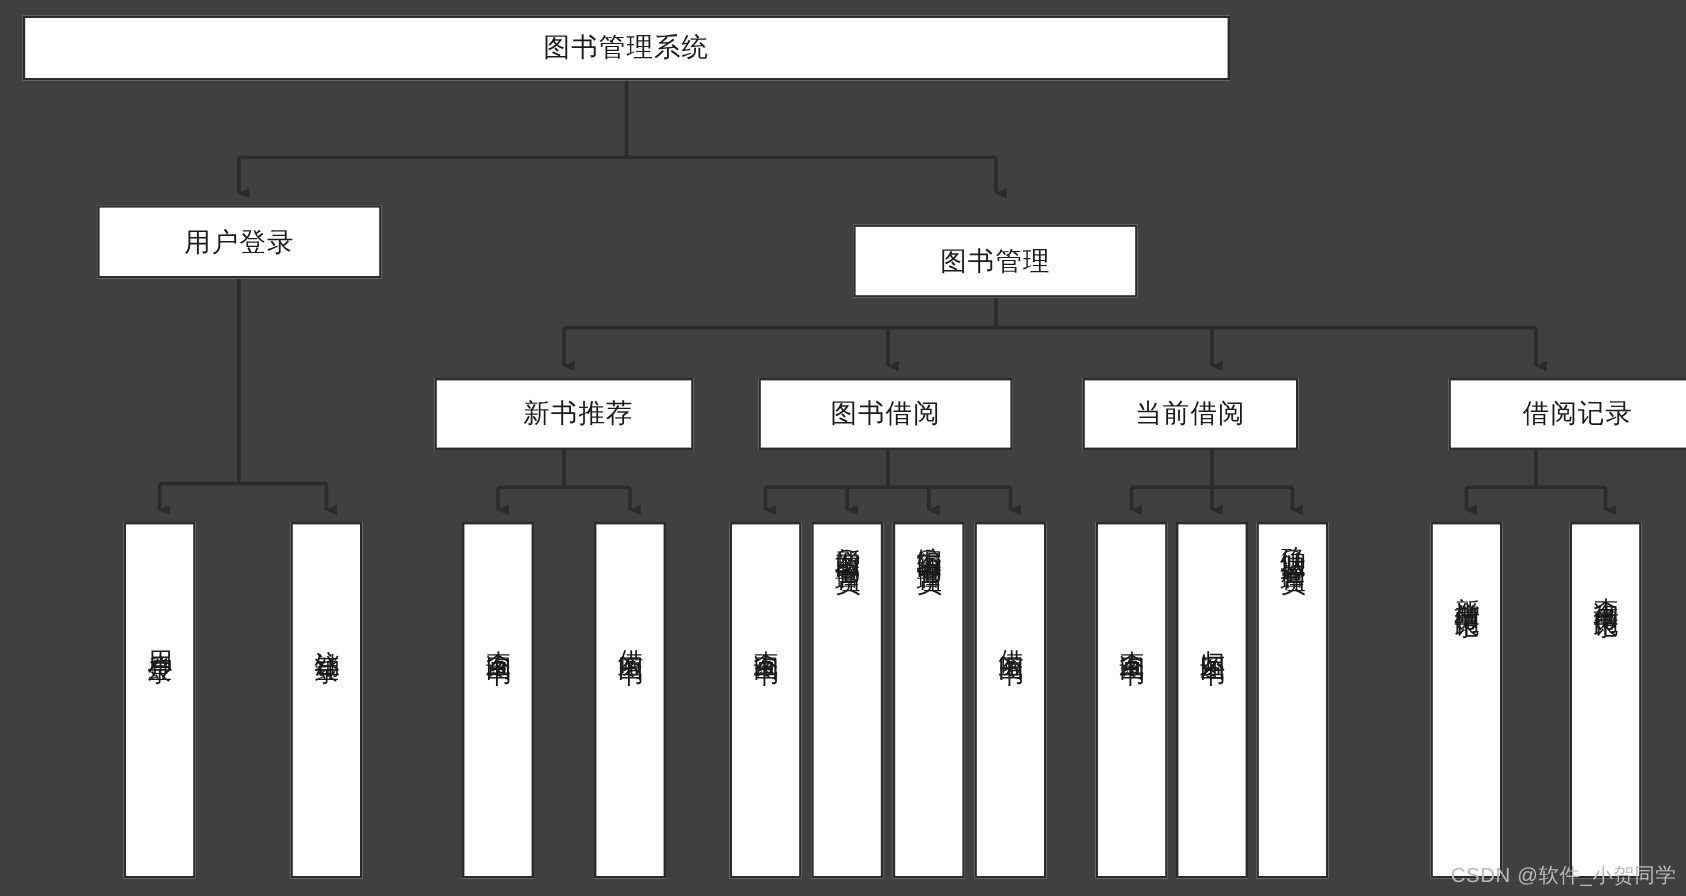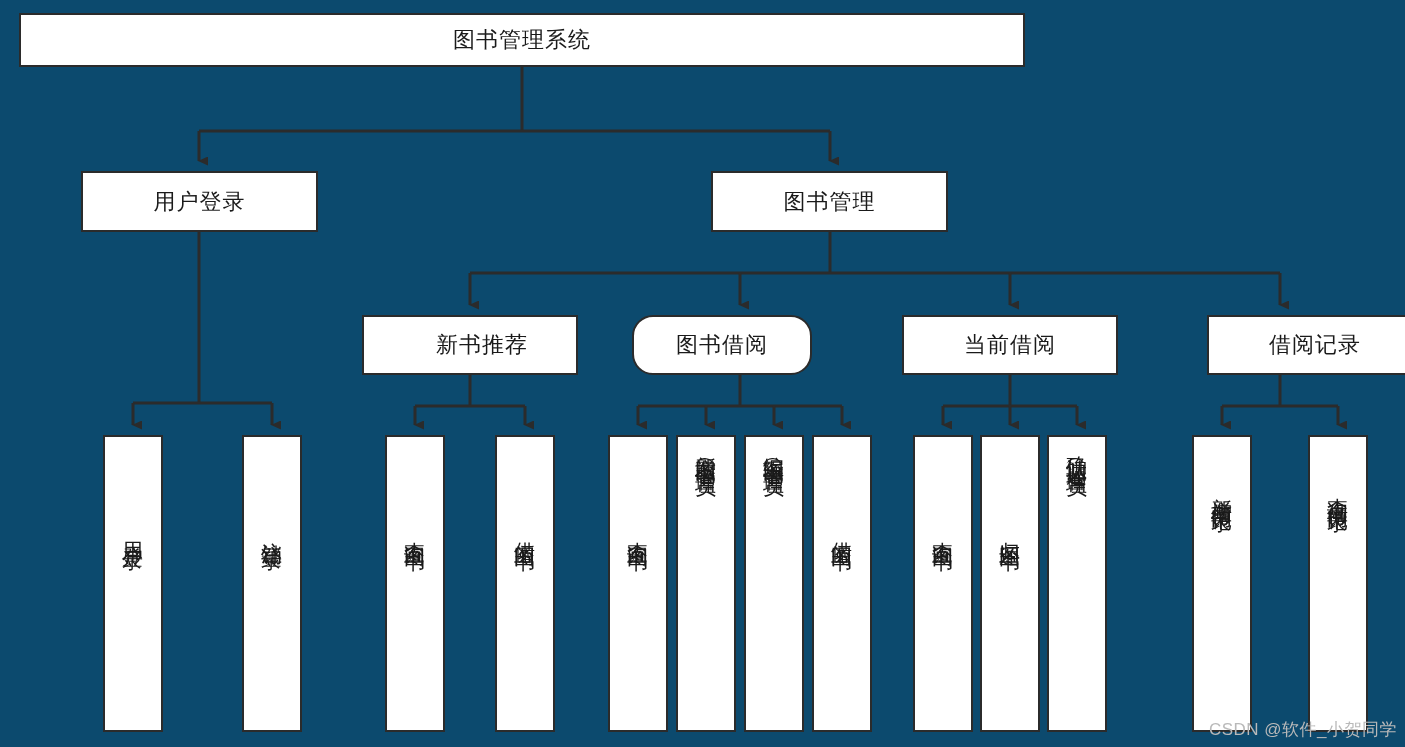--- a/index.html
+++ b/index.html
@@ -7,21 +7,21 @@
     padding: 0;
     background: #ffffff;
   }
   body {
     font-family: "Liberation Sans", "DejaVu Sans", sans-serif;
   }
   #canvas {
     position: relative;
     width: 1405px;
     height: 747px;
-    background: #0c4a6e;
+    background: #404040;
     overflow: hidden;
   }
   svg.edges {
     position: absolute;
     left: 0;
     top: 0;
     width: 1405px;
     height: 747px;
     pointer-events: none;
   }
@@ -126,31 +126,31 @@
     </g>
   </svg>
 
   <div class="node horiz" style="left:19px; top:13px; width:1006px; height:54px;">
     <span class="label">图书管理系统</span>
   </div>
 
   <div class="node horiz" style="left:81px; top:171px; width:237px; height:61px;">
     <span class="label">用户登录</span>
   </div>
-  <div class="node horiz" style="left:711px; top:171px; width:237px; height:61px;">
+  <div class="node horiz" style="left:711px; top:187px; width:237px; height:61px;">
     <span class="label">图书管理</span>
   </div>
 
   <div class="node horiz" style="left:362px; top:315px; width:216px; height:60px;padding-left:24px;">
     <span class="label">新书推荐</span>
   </div>
-  <div class="node horiz" style="left:632px; top:315px; width:180px; height:60px;border-radius:21px;">
+  <div class="node horiz" style="left:632px; top:315px; width:212px; height:60px;">
     <span class="label">图书借阅</span>
   </div>
-  <div class="node horiz" style="left:902px; top:315px; width:216px; height:60px;">
+  <div class="node horiz" style="left:902px; top:315px; width:180px; height:60px;">
     <span class="label">当前借阅</span>
   </div>
   <div class="node horiz" style="left:1172px; top:315px; width:216px; height:60px;margin-left:35px;">
     <span class="label">借阅记录</span>
   </div>
 
   <div class="node vert" style="left:103px; top:435px; width:60px; height:297px; padding-top:88px;">
     <span class="label">用户登录</span>
   </div>
   <div class="node vert" style="left:242px; top:435px; width:60px; height:297px; padding-top:88px;">

